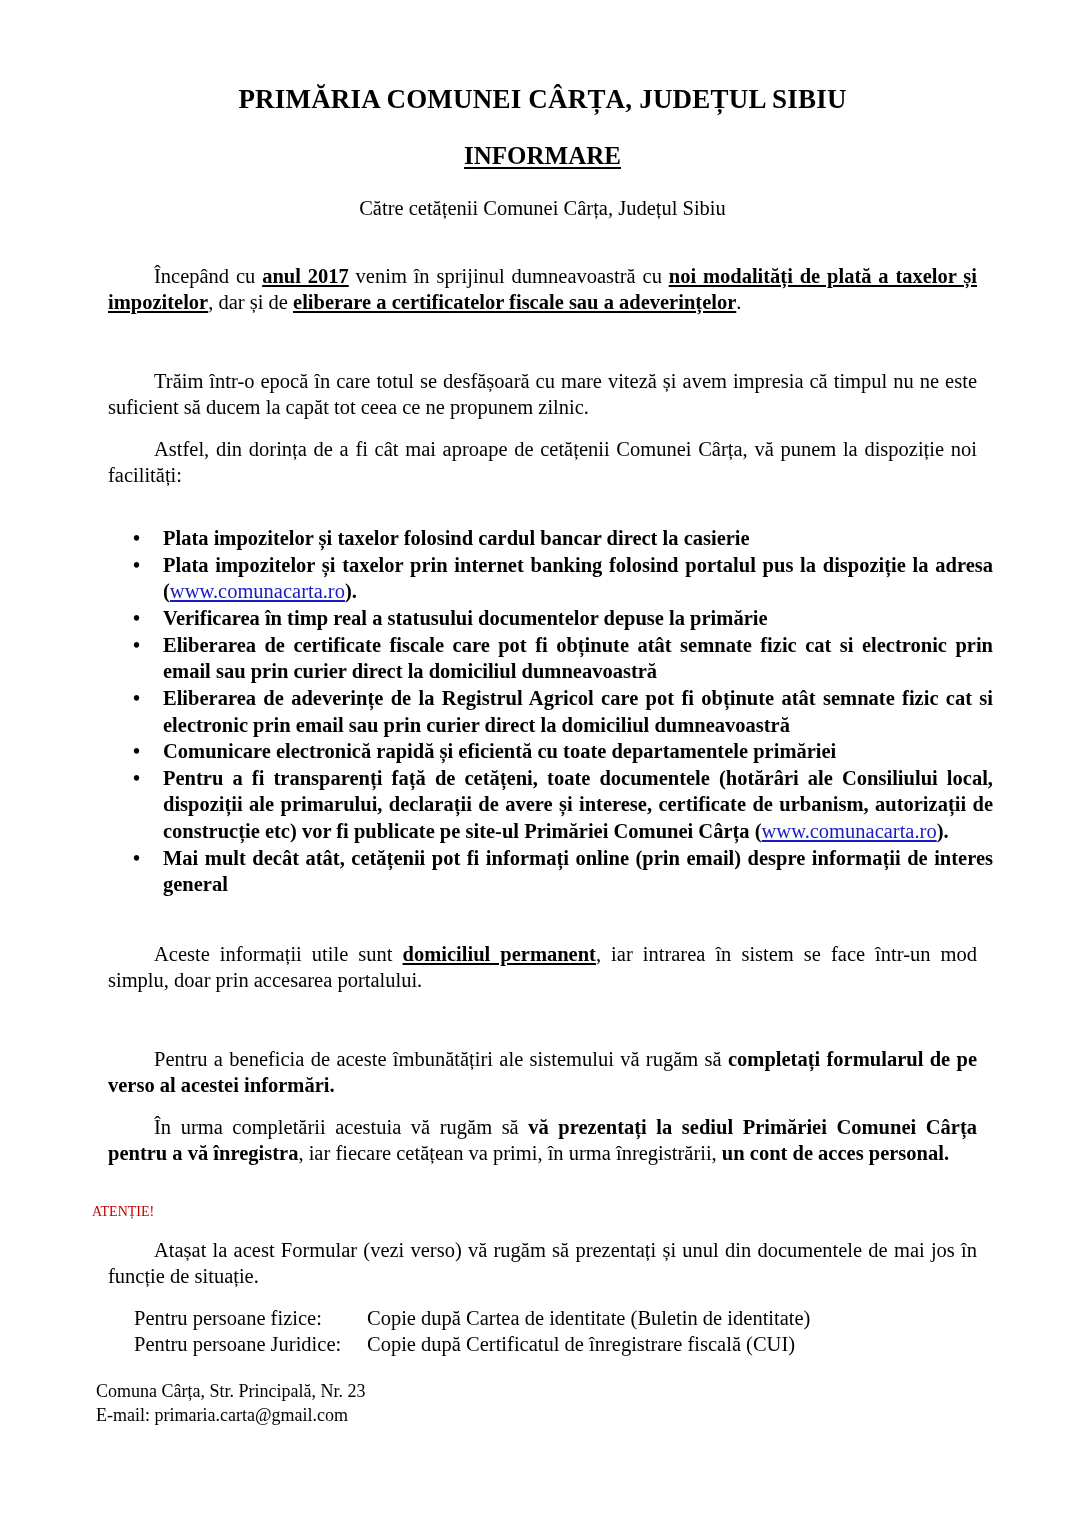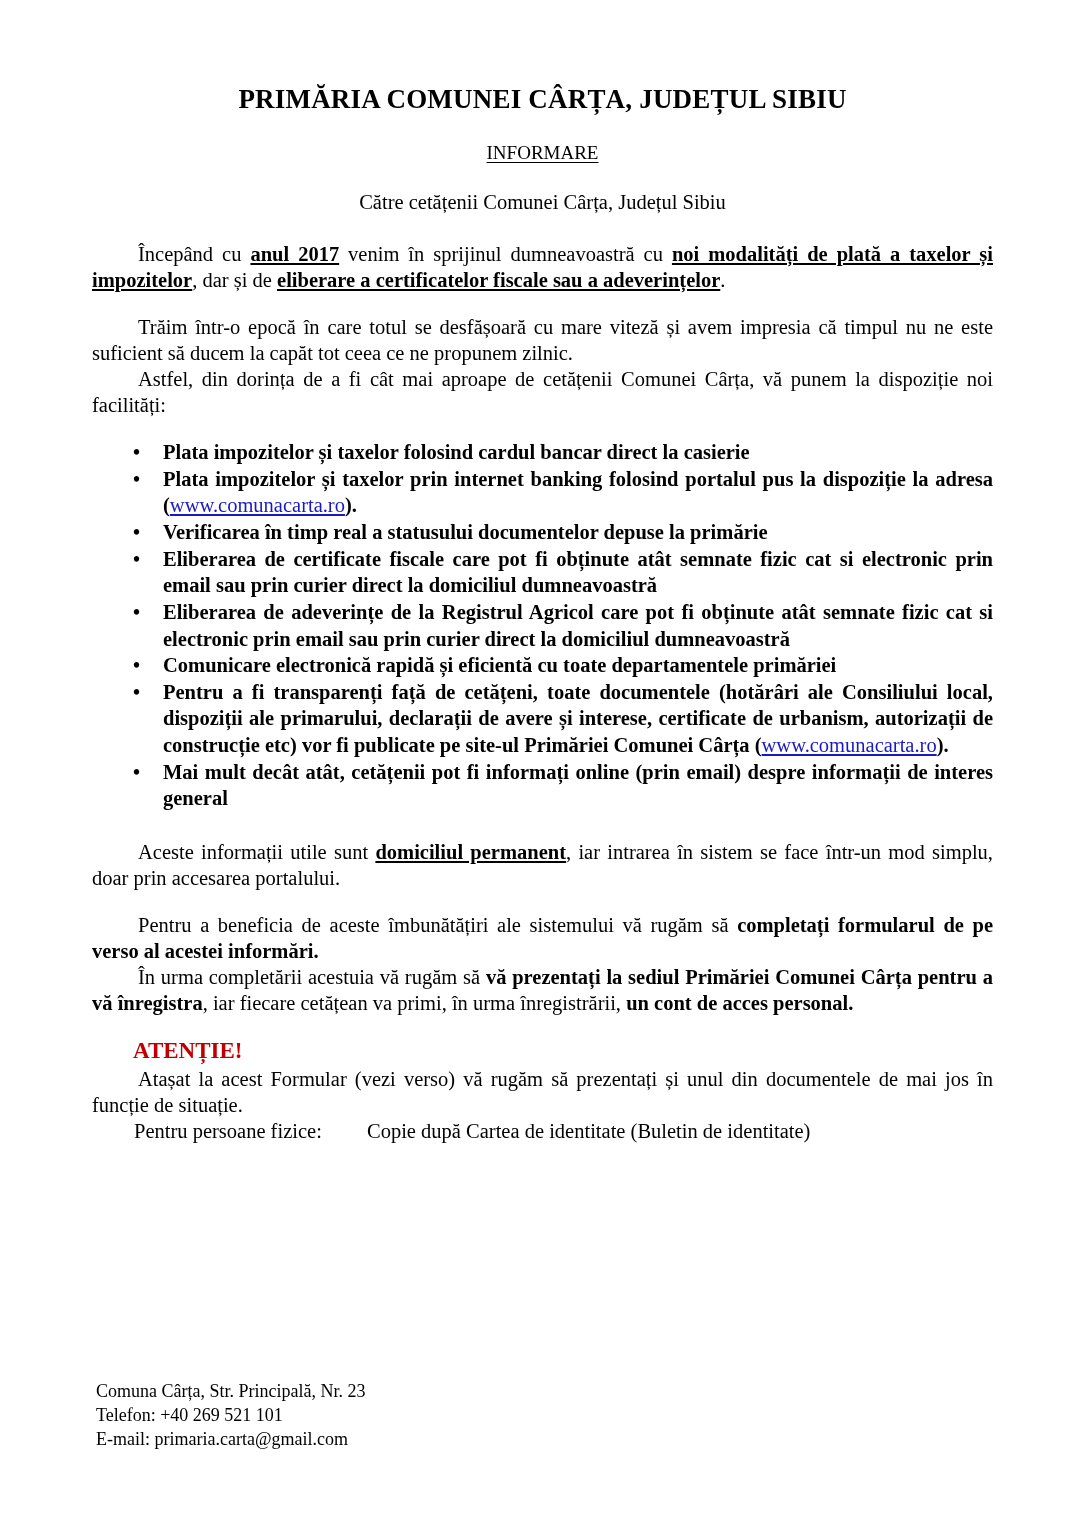--- a/index.html
+++ b/index.html
@@ -38,36 +38,36 @@
     line-height: 1.18;
     letter-spacing: 0.2px;
     margin: 0 0 0 0;
   }
 
   .subtitle-wrap {
     text-align: center;
     margin-top: 26px;
   }
   .doc-subtitle {
-    font-size: 19px;
-    font-weight: normal;
+    font-size: 25px;
+    font-weight: bold;
     text-decoration: underline;
     text-underline-offset: 3px;
   }
 
   .addressee {
     text-align: center;
     font-size: 20.5px;
     margin-top: 27px;
   }
 
   p.para {
     font-size: 20.5px;
     line-height: 1.27;
-    margin: 0;
+    margin: 16px;
     text-align: justify;
     text-justify: inter-word;
   }
   p.indent {
     text-indent: 46px;
   }
   .gap-lg { height: 27px; }
   .gap-md { height: 21px; }
 
   b, strong { font-weight: bold; }
@@ -102,24 +102,23 @@
     left: 41px;
     top: 0;
     font-size: 20px;
     line-height: 1.3;
   }
   ul.bullets > li.nojust { text-align: left; }
 
   
   .attentie {
     color: #c00000;
-    font-weight: bold;
-    font-size: 23px;
+    font-weight: normal;
+    font-size: 14px;
     line-height: 1.25;
-    margin-left: 41px;
   }
 
   .persoane-row {
     font-size: 20.5px;
     line-height: 1.3;
     margin-left: 42px;
     white-space: nowrap;
   }
   .persoane-label {
     display: inline-block;
@@ -186,22 +185,22 @@
     <p class="para indent"><span>Pentru a beneficia de aceste îmbunătățiri ale sistemului vă rugăm să </span><b>completați formularul de pe verso al acestei informări.</b></p>
     <p class="para indent"><span>În urma completării acestuia vă rugăm să </span><b>vă prezentați la sediul Primăriei Comunei Cârța pentru a vă înregistra</b><span>, iar fiecare cetățean va primi, în urma înregistrării, </span><b>un cont de acces personal.</b></p>
 
     <div class="gap-md"></div>
 
     <div class="attentie">ATENȚIE!</div>
 
     <p class="para indent">Atașat la acest Formular (vezi verso) vă rugăm să prezentați și unul din documentele de mai jos în funcție de situație.</p>
 
     <div class="persoane-row"><span class="persoane-label w1">Pentru persoane fizice:</span><span class="persoane-value">Copie după Cartea de identitate (Buletin de identitate)</span></div>
+    <div class="persoane-row"><span class="persoane-label w2">Pentru persoane Juridice:</span><span class="persoane-value">Copie după Certificatul de înregistrare fiscală (CUI)</span></div>
 
   </div>
 
   <div class="footer">
     <div>Comuna Cârța, Str. Principală, Nr. 23</div>
-    <div>Telefon: +40 269 521 101</div>
     <div>E-mail:  primaria.carta@gmail.com</div>
   </div>
 
 </div>
 
 </body></html>

